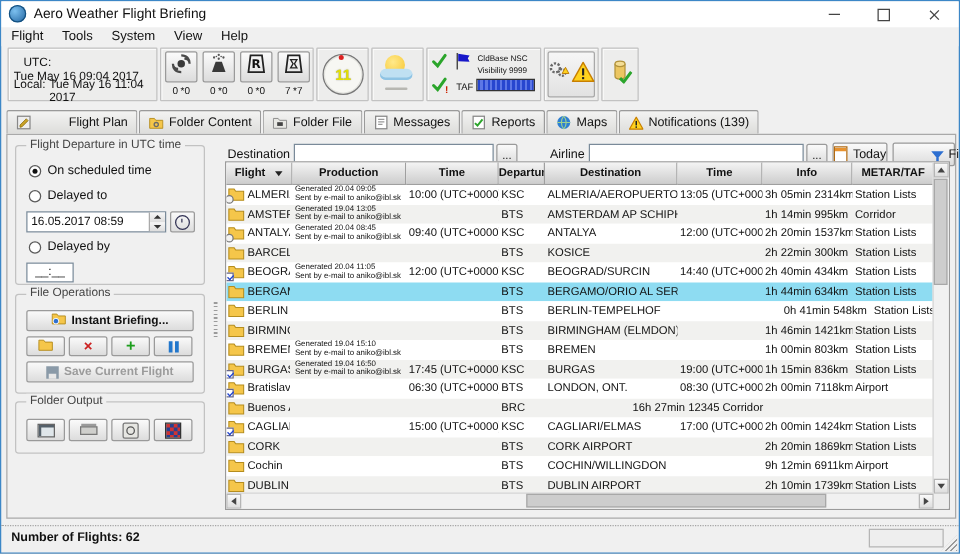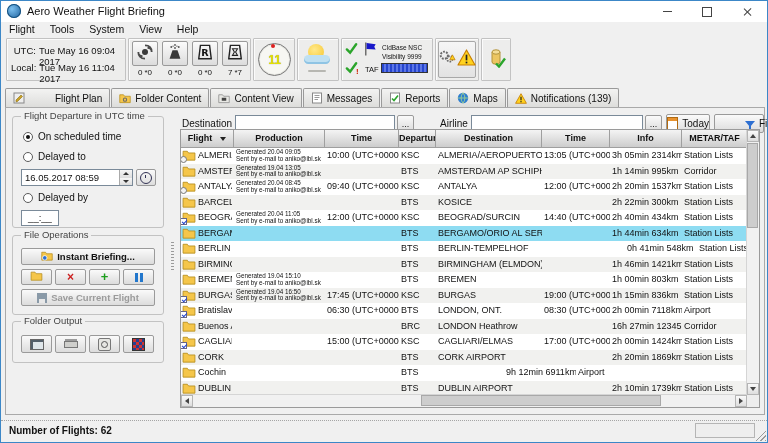--- a/index.html
+++ b/index.html
@@ -20,21 +20,21 @@
   
   .menubar{position:absolute;left:0;top:21px;right:0;height:15px;font-size:10.5px;padding-left:8px;background:#f0f0f0;}
   .menu-item{display:inline-block;margin-right:15px;line-height:15px;}
   
   .toolbar{position:absolute;left:5px;top:37px;right:5px;height:45px;display:flex;gap:2px;align-items:flex-start;}
   .tgroup{position:relative;height:43px;box-sizing:border-box;border:1px solid #c2c2c2;background:#ededec;
     box-shadow:inset 1px 1px 0 #fbfbfb;border-radius:1px;flex:0 0 auto;}
   .grp-time{width:120px;font-size:9.5px;}
   .t-line{position:absolute;left:4px;right:3px;display:flex;}
   .t-line .lab{width:30px;text-align:right;margin-right:3px;}
-  .t-l1{top:6px;} .t-l2{top:23px;}
+  .t-l1{top:6px;flex-direction:column;} .t-l2{top:23px;}
   .grp-haz{width:123px;display:flex;padding:2px 1px 0 2px;gap:2px;}
   .hz{width:28px;display:flex;flex-direction:column;align-items:center;}
   .hz-btn{width:26px;height:25px;box-sizing:border-box;border:1px solid #9a9a9a;border-radius:2px;
     background:linear-gradient(#fbfbfb,#dcdcdc);display:flex;align-items:center;justify-content:center;}
   .hz-count{font-size:8px;margin-top:2px;white-space:nowrap;}
   .hz-b::first-letter{color:#cc2200;}
   .hz-count span{margin:0 1px;}
   .grp-clock{width:42px;} .grp-wx{width:42px;}
   .clockface{position:absolute;left:4px;top:4px;width:31px;height:31px;border-radius:50%;background:#f7f7f3;
     border:1px solid #777;box-shadow:inset 0 0 0 1px #e3e3de;display:flex;align-items:center;justify-content:center;}
@@ -321,21 +321,21 @@
         </div>
         <div style="display: inline;">Folder Content</div>
       </div>
       <div class="tab">
         <div class="ticon">
           <svg width="13" height="11" viewBox="0 0 16 13">
             <path d="M1 3 V1.5 h5 L7.5 3.5 H15 V12 H1 Z" fill="#e8e8e4" stroke="#888"></path>
             <rect x="5" y="5.5" width="6" height="4" fill="#444"></rect>
           </svg>
         </div>
-        <div style="display: inline;">Content View</div>
+        <div style="display: inline;">Folder File</div>
       </div>
       <div class="tab">
         <div class="ticon">
           <svg width="12" height="12" viewBox="0 0 12 12">
             <rect x="1.5" y="1" width="9" height="10" fill="#fff" stroke="#888"></rect>
             <path d="M3.5 3.5 H8.5 M3.5 5.5 H8.5 M3.5 7.5 H7" stroke="#9a9a9a"></path>
           </svg>
         </div>
         <div style="display: inline;">Messages</div>
       </div>
@@ -677,21 +677,20 @@
           <div class="trow alt">
             <div class="td c0 td-flight" style="width: 53px;">
               <div class="ficon"><svg width="14" height="11" viewBox="0 0 16 13">
                   <path d="M1 3 V1.5 h5 L7.5 3.5 H15 V12 H1 Z" fill="#f5c64a" stroke="#b58d1e"></path>
                 </svg></div>
               <div style="overflow: hidden;">Buenos Aires</div>
             </div>
             <div class="td c1 prod" style="width: 91px;"></div>
             <div class="td c2 r" style="width: 74px;"></div>
             <div class="td c3" style="width: 37px;">BRC</div>
-            <div class="td c4" style="width: 106px;">LONDON Heathrow</div>
             <div class="td c5 r" style="width: 68px;"></div>
             <div class="td c6" style="width: 72px;">16h 27min 12345km</div>
             <div class="td c7" style="width: 66px;">Corridor</div>
           </div>
           <div class="trow">
             <div class="td c0 td-flight" style="width: 53px;">
               <div class="ficon"><svg width="14" height="11" viewBox="0 0 16 13">
                   <path d="M1 3 V1.5 h5 L7.5 3.5 H15 V12 H1 Z" fill="#f5c64a" stroke="#b58d1e"></path>
                 </svg><div class="ovl ovl-check"></div></div>
               <div style="overflow: hidden;">CAGLIARI</div>
@@ -722,20 +721,21 @@
           <div class="trow">
             <div class="td c0 td-flight" style="width: 53px;">
               <div class="ficon"><svg width="14" height="11" viewBox="0 0 16 13">
                   <path d="M1 3 V1.5 h5 L7.5 3.5 H15 V12 H1 Z" fill="#f5c64a" stroke="#b58d1e"></path>
                 </svg></div>
               <div style="overflow: hidden;">Cochin</div>
             </div>
             <div class="td c1 prod" style="width: 91px;"></div>
             <div class="td c2 r" style="width: 74px;"></div>
             <div class="td c3" style="width: 37px;">BTS</div>
+            <div class="td c4" style="width: 106px;">COCHIN/WILLINGDON</div>
             <div class="td c5 r" style="width: 68px;"></div>
             <div class="td c6" style="width: 72px;">9h 12min 6911km</div>
             <div class="td c7" style="width: 66px;">Airport</div>
           </div>
           <div class="trow alt">
             <div class="td c0 td-flight" style="width: 53px;">
               <div class="ficon"><svg width="14" height="11" viewBox="0 0 16 13">
                   <path d="M1 3 V1.5 h5 L7.5 3.5 H15 V12 H1 Z" fill="#f5c64a" stroke="#b58d1e"></path>
                 </svg></div>
               <div style="overflow: hidden;">DUBLIN</div>

